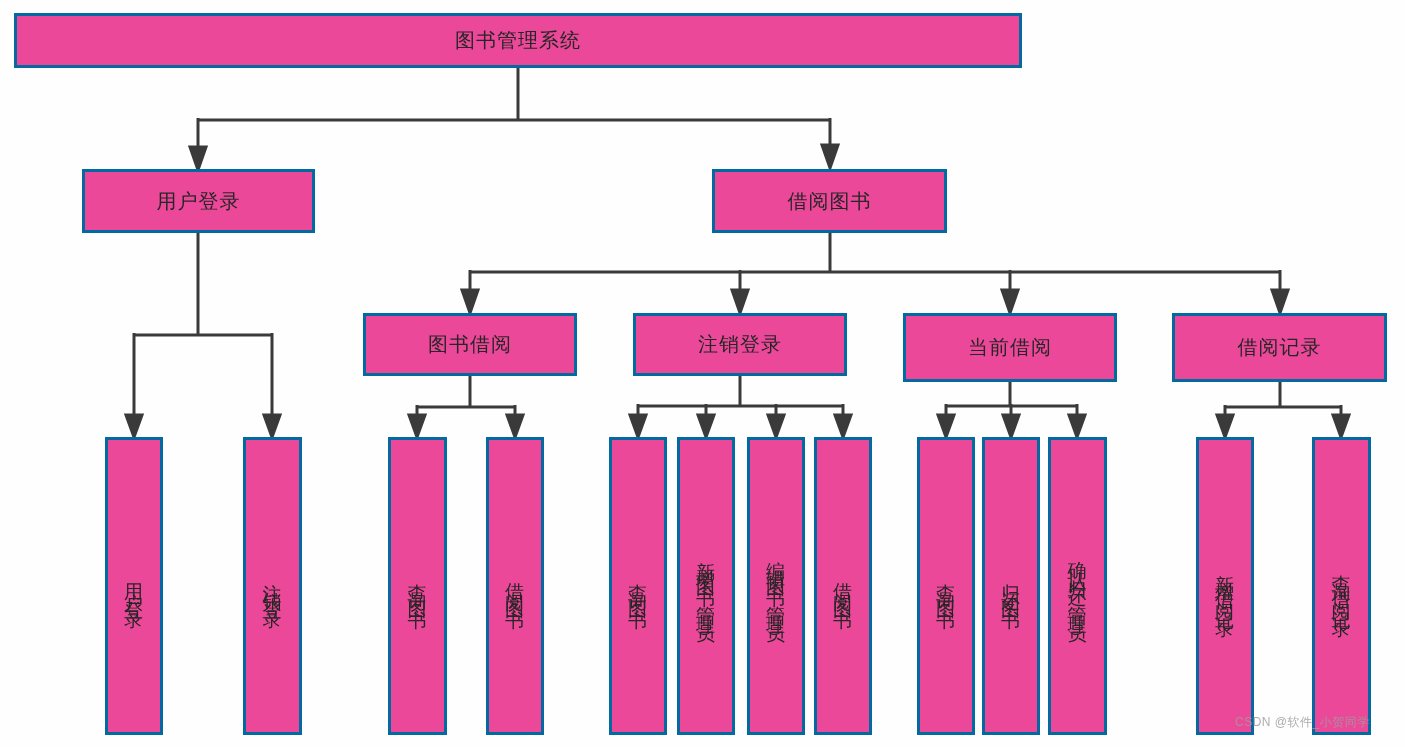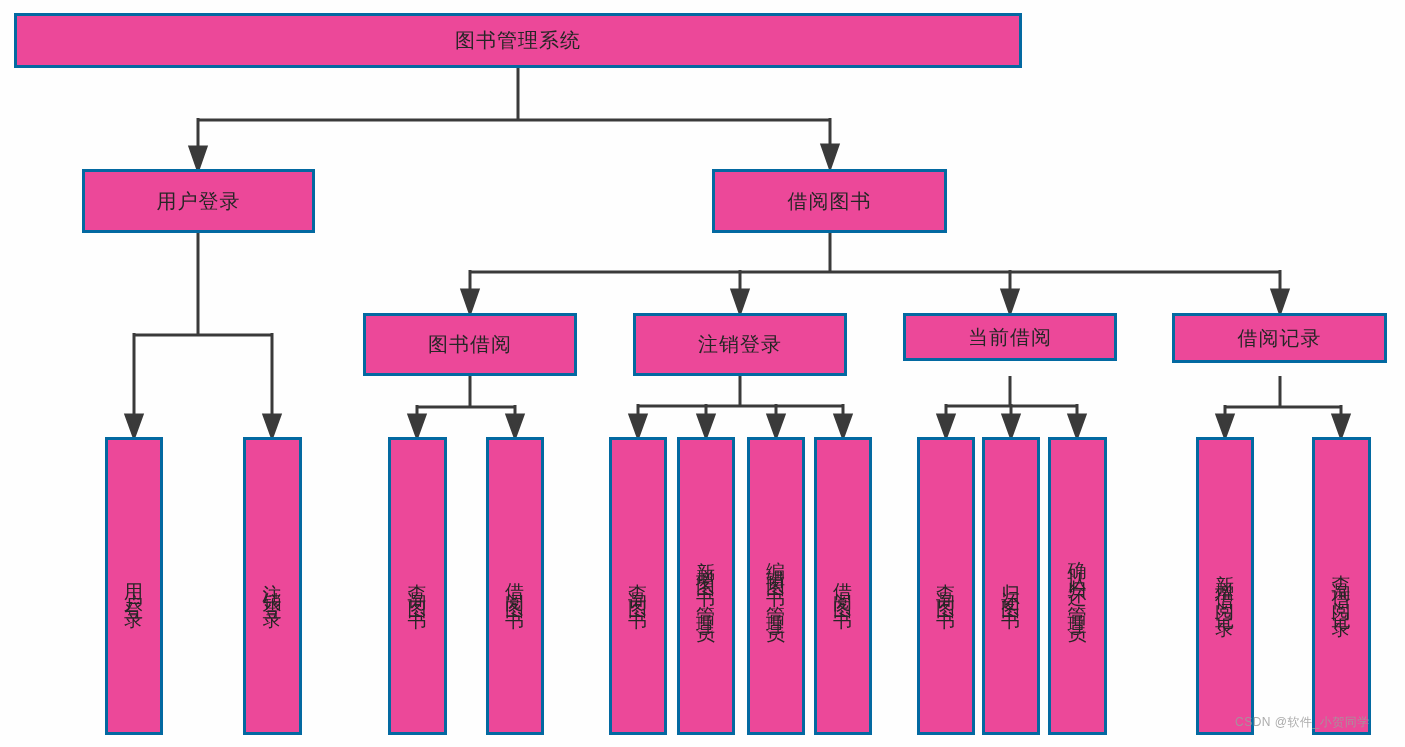--- a/index.html
+++ b/index.html
@@ -147,24 +147,24 @@
   <div class="node" style="left:712px; top:169px; width:235px; height:64px;">
     <span class="h-label">借阅图书</span>
   </div>
 
   <div class="node" style="left:363px; top:313px; width:214px; height:63px;">
     <span class="h-label">图书借阅</span>
   </div>
   <div class="node" style="left:633px; top:313px; width:214px; height:63px;">
     <span class="h-label">注销登录</span>
   </div>
-  <div class="node" style="left:903px; top:313px; width:214px; height:48px;">
+  <div class="node" style="left:903px; top:313px; width:214px; height:69px;">
     <span class="h-label">当前借阅</span>
   </div>
-  <div class="node" style="left:1172px; top:313px; width:215px; height:50px;">
+  <div class="node" style="left:1172px; top:313px; width:215px; height:69px;">
     <span class="h-label">借阅记录</span>
   </div>
 
   <div class="node leaf" style="left:105px; top:437px; width:58px; height:298px;">
     <span class="v-label">用户登录</span>
   </div>
   <div class="node leaf" style="left:243px; top:437px; width:59px; height:298px;">
     <span class="v-label">注销登录</span>
   </div>
 

